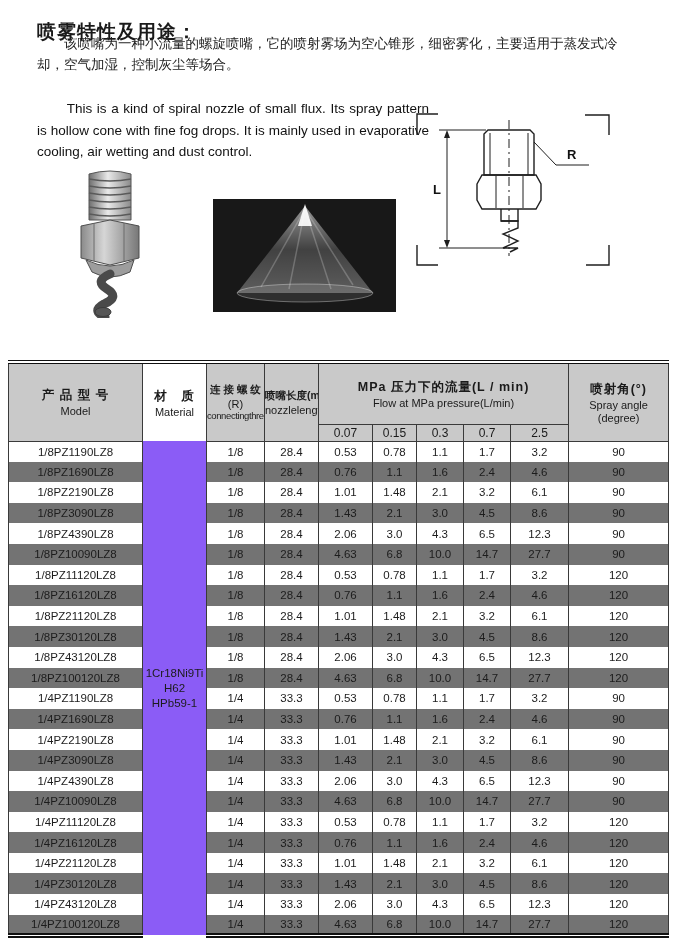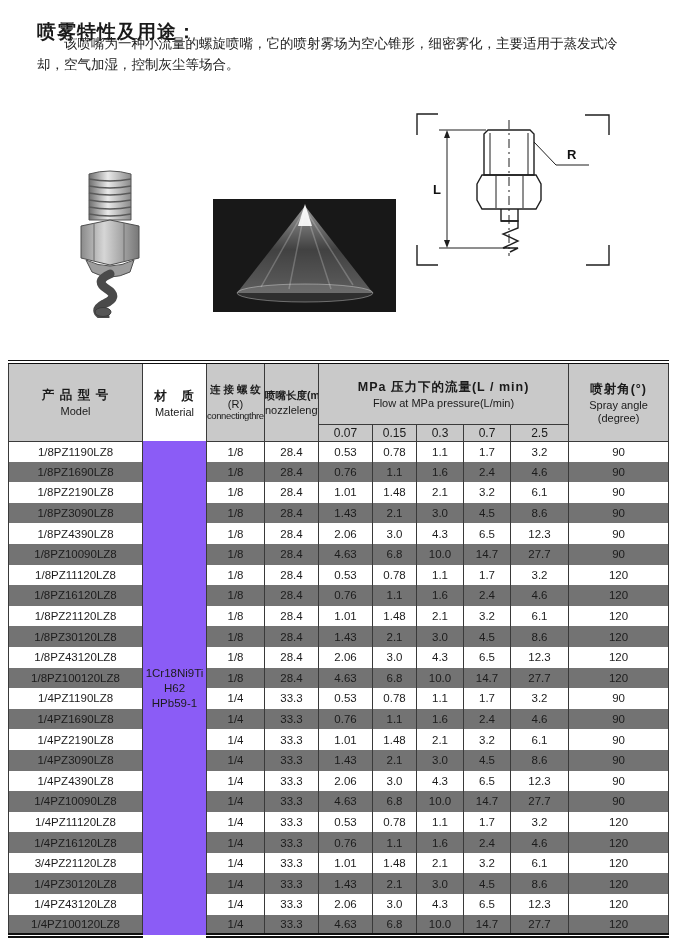--- a/index.html
+++ b/index.html
@@ -64,20 +64,21 @@
   }
   .dim-label { font-family: "Liberation Sans", sans-serif; font-size: 13px; font-weight: bold; fill: #111; }
 </style>
 </head>
 <body>
 
 <div class="page">
 
   <h1 class="title-cn">喷雾特性及用途：</h1>
   <p class="para-cn">该喷嘴为一种小流量的螺旋喷嘴，它的喷射雾场为空心锥形，细密雾化，主要适用于蒸发式冷却，空气加湿，控制灰尘等场合。</p>
+  <p class="para-en">This is a kind of spiral nozzle of small flux. Its spray pattern is hollow cone with fine fog drops. It is mainly used in evaporative cooling, air wetting and dust control.</p>
 
   <div class="fig fig-nozzle">
     <svg viewBox="0 0 78 150" xmlns="http://www.w3.org/2000/svg">
       <defs>
         <linearGradient id="gThread" x1="0" y1="0" x2="1" y2="0">
           <stop offset="0" stop-color="#6f6f6f"></stop>
             <stop offset="0.45" stop-color="#e9e9e9"></stop>
             <stop offset="1" stop-color="#8b8b8b"></stop>
         </linearGradient>
         <linearGradient id="gHex" x1="0" y1="0" x2="1" y2="0">
@@ -420,21 +421,21 @@
           <td>1/4</td>
           <td>33.3</td>
           <td>0.76</td>
           <td>1.1</td>
           <td>1.6</td>
           <td>2.4</td>
           <td>4.6</td>
           <td>120</td>
         </tr>
         <tr>
-          <td>3/4PZ21120LZ8</td>
+          <td>1/4PZ21120LZ8</td>
           <td>1/4</td>
           <td>33.3</td>
           <td>1.01</td>
           <td>1.48</td>
           <td>2.1</td>
           <td>3.2</td>
           <td>6.1</td>
           <td>120</td>
         </tr>
         <tr class="stripe">

